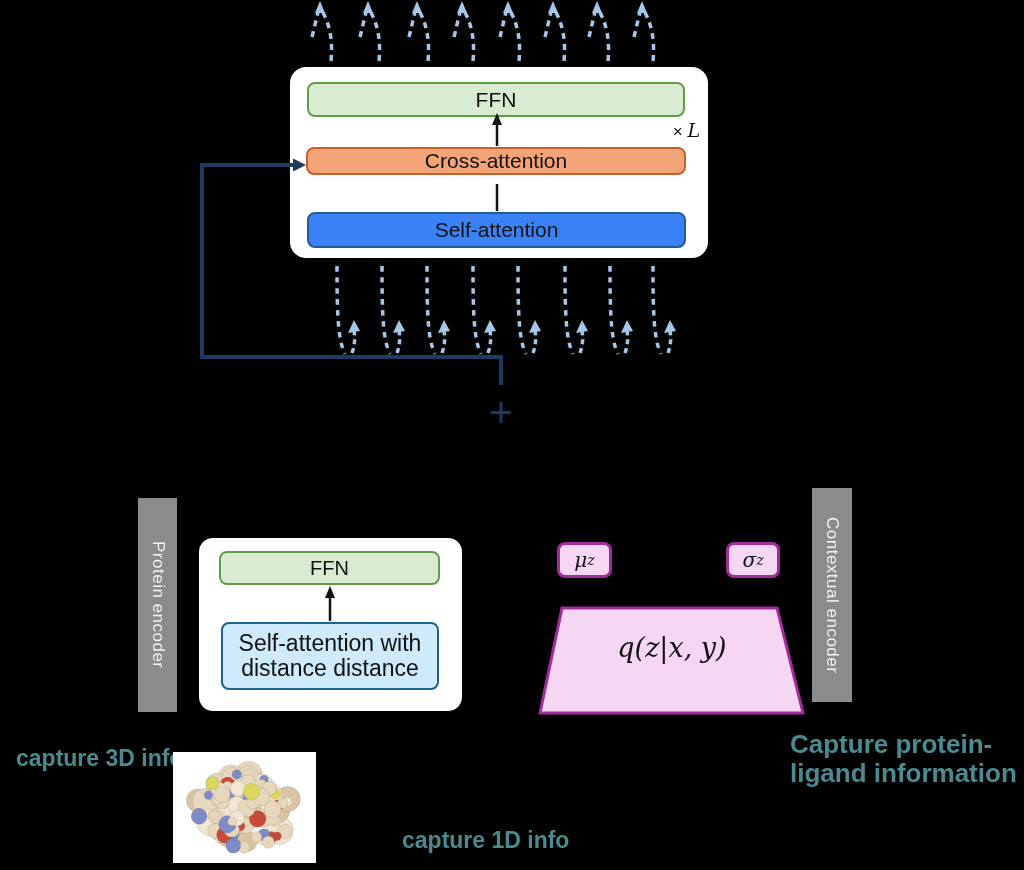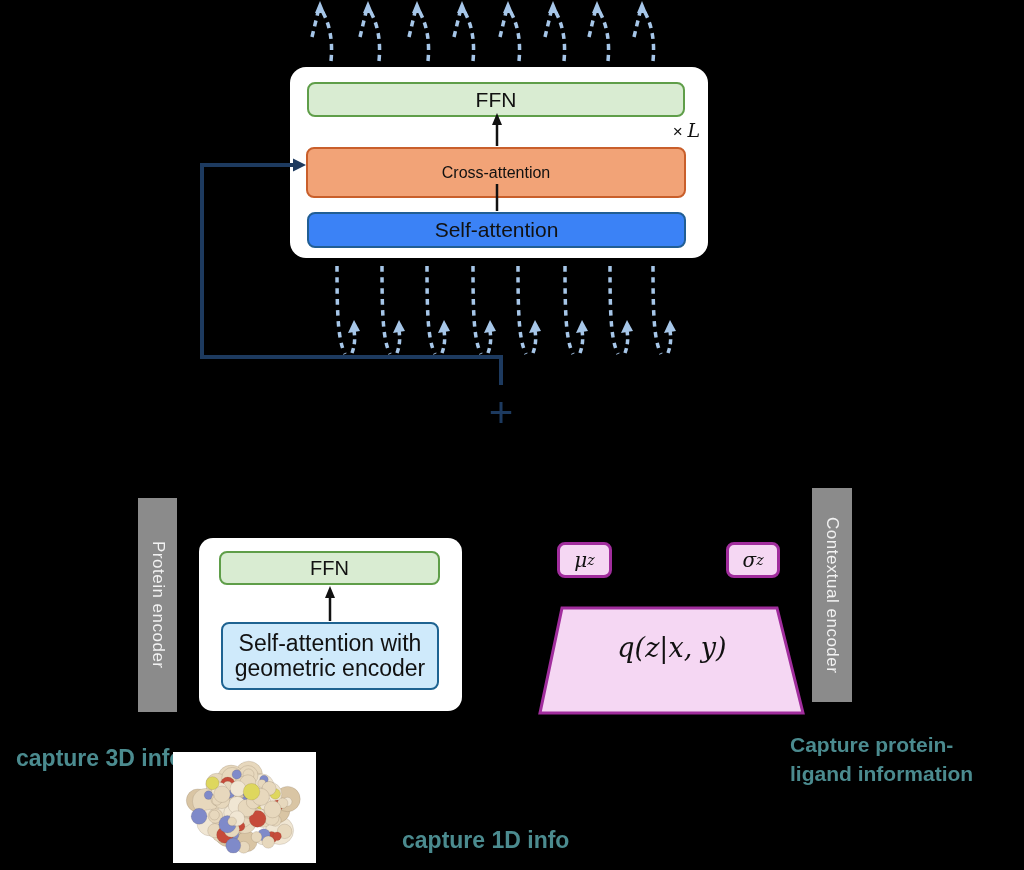--- a/index.html
+++ b/index.html
@@ -25,21 +25,21 @@
 
   <div class="box z2" style="left:307px;top:82px;width:378px;height:35px;background:#d9ecd2;border:2.5px solid #5f9e49;font-size:21px;">
     <span>FFN</span>
   </div>
 
   <div class="abs z2" style="left:648px;top:119px;width:52px;text-align:right;color:#111;font-size:17px;">
     <span>×</span>
     <span class="math" style="font-size:19px;">L</span>
   </div>
 
-  <div class="box z2" style="left:306px;top:147px;width:380px;height:51px;background:#f2a377;border:2.5px solid #c95f2b;font-size:16px;">
+  <div class="box z2" style="left:306px;top:147px;width:380px;height:28px;background:#f2a377;border:2.5px solid #c95f2b;font-size:21px;">
     <span>Cross-attention</span>
   </div>
 
   <div class="box z2" style="left:307px;top:212px;width:379px;height:36px;background:#3b82f6;border:2.5px solid #215e94;font-size:21px;">
     <span>Self-attention</span>
   </div>
 
   <div class="abs z2" style="left:479px;top:391px;width:44px;height:44px;line-height:44px;text-align:center;color:#1d3a5f;font-size:42px;">
     <span>+</span>
   </div>
@@ -49,21 +49,21 @@
   </div>
 
   <div class="panel z1" style="left:199px;top:538px;width:263px;height:173px;border-radius:14px;"></div>
 
   <div class="box z2" style="left:219px;top:551px;width:221px;height:34px;background:#d9ecd2;border:2.5px solid #5f9e49;font-size:20px;">
     <span>FFN</span>
   </div>
 
   <div class="box z2" style="left:221px;top:622px;width:218px;height:68px;background:#cfeafb;border:2.5px solid #1f6391;font-size:23px;flex-direction:column;line-height:25px;">
     <span>Self-attention with</span>
-    <span>geometric encoder</span>
+    <span>distance distance</span>
   </div>
 
   <div class="vbar z1" style="left:812px;top:488px;width:40px;height:214px;">
     <span>Contextual encoder</span>
   </div>
 
   <svg class="abs z1" style="left:533px;top:601px;" width="276" height="116">
     <polygon points="29,7 244,7 270,112 7,112" fill="#f5d7f3" stroke="#a12d9d" stroke-width="3"></polygon>
   </svg>
 
@@ -80,21 +80,21 @@
     <span>σ</span>
       <sub style="font-size:14px;">z</sub>
   </div>
 
   <div class="teal" style="left:16px;top:744px;">
     <span>capture 3D info</span>
   </div>
   <div class="teal" style="left:402px;top:826px;">
     <span>capture 1D info</span>
   </div>
-  <div class="teal" style="left:790px;top:730px;font-size:21px;">
+  <div class="teal" style="left:790px;top:730px;font-size:26px;">
     <div>Capture protein-</div>
     <div>ligand information</div>
   </div>
 
   <svg id="protein-img" class="abs z1" style="left:173px;top:752px;background:#fff;" width="143" height="111">
       <circle cx="43.728674782850206" cy="46.36920349372262" r="14.489638566970825" fill="#f0e6d3" stroke="rgba(90,70,50,0.25)" stroke-width="0.6"></circle>
       <circle cx="71.72442389778362" cy="29.735434850213217" r="12.126696825027466" fill="#e7d8bd" stroke="rgba(90,70,50,0.25)" stroke-width="0.6"></circle>
       <circle cx="88.41151209621046" cy="62.157922009405496" r="10.724181711673737" fill="#f0e6d3" stroke="rgba(90,70,50,0.25)" stroke-width="0.6"></circle>
       <circle cx="61.87260882009102" cy="31.070017218423573" r="11.17132043838501" fill="#e7d8bd" stroke="rgba(90,70,50,0.25)" stroke-width="0.6"></circle>
       <circle cx="106.47734457891374" cy="78.52411118936777" r="14.098944425582886" fill="#f0e6d3" stroke="rgba(90,70,50,0.25)" stroke-width="0.6"></circle>

